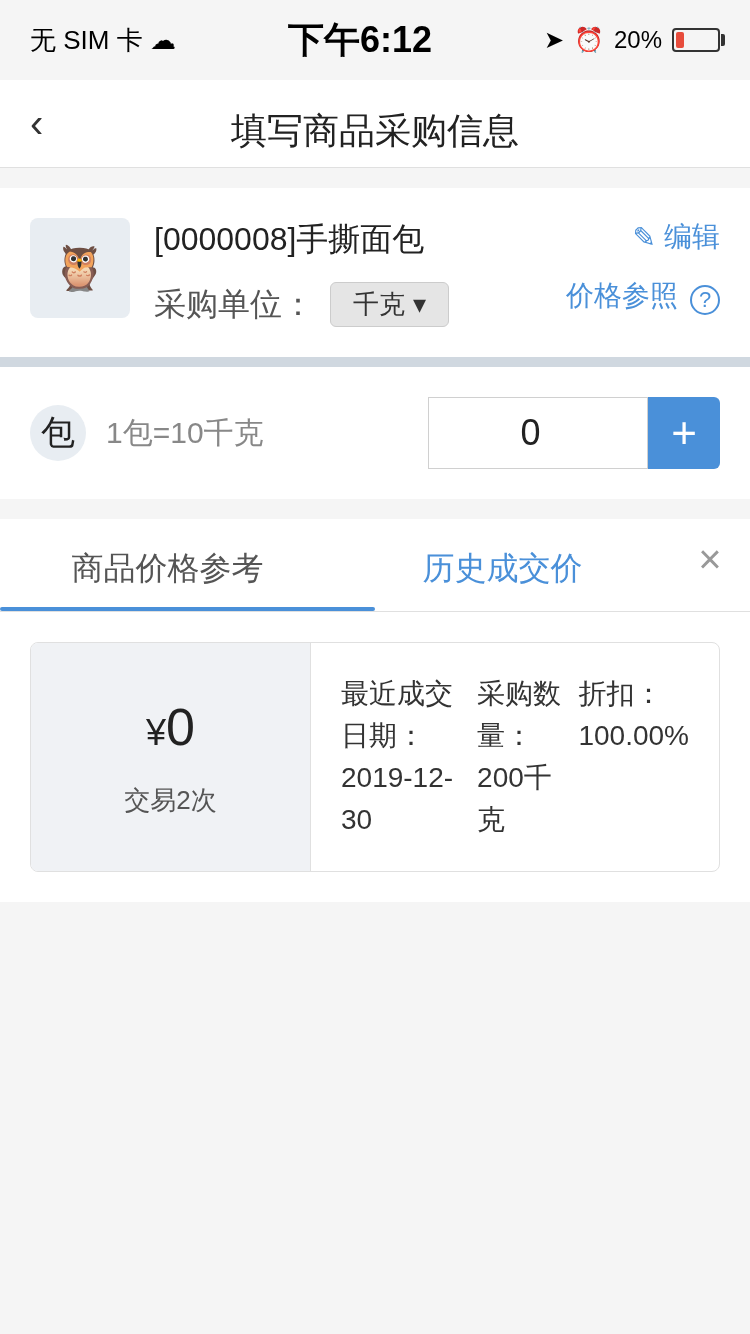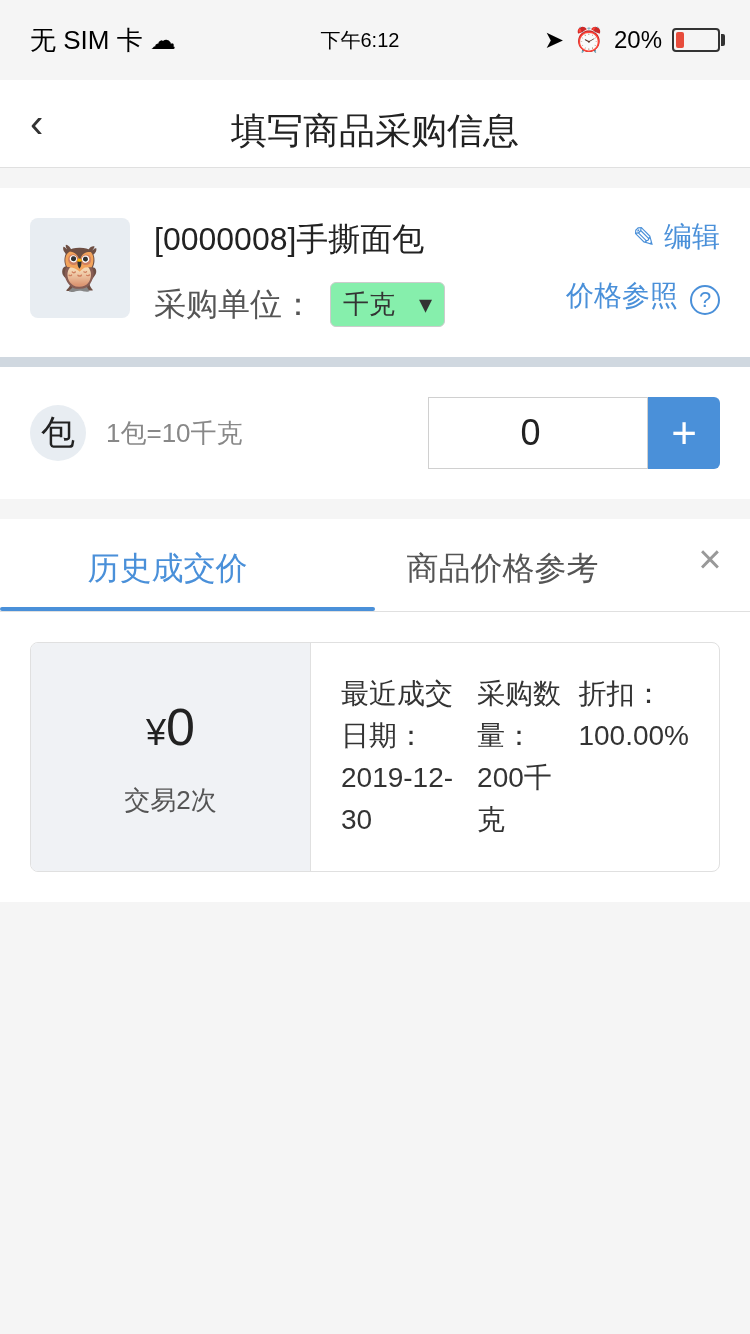--- a/index.html
+++ b/index.html
@@ -24,22 +24,22 @@
       font-size: 26px;
       font-weight: 500;
       text-align: center;
     }
     .status-left {
       display: flex;
       align-items: center;
       gap: 12px;
     }
     .status-center {
-      font-size: 20px;
-      font-weight: 400;
+      font-size: 36px;
+      font-weight: 700;
     }
     .status-right {
       display: flex;
       align-items: center;
       gap: 10px;
       font-size: 24px;
     }
     .battery-icon {
       width: 48px;
       height: 24px;
@@ -131,27 +131,27 @@
       align-items: center;
       gap: 16px;
     }
     .unit-label {
       font-size: 32px;
       color: #555;
     }
     .unit-select {
       border: 1px solid #ccc;
       border-radius: 6px;
-      padding: 4px 12px;
+      padding: 4px 22px;
       font-size: 26px;
       color: #333;
       display: flex;
       align-items: center;
-      gap: 24px;
-      background: #86efac;
+      gap: 8px;
+      background: #e5e5e5;
     }
     .edit-btn {
       position: absolute;
       top: 30px;
       right: 30px;
       display: flex;
       align-items: center;
       gap: 8px;
       color: #4a90d9;
       font-size: 28px;
@@ -204,21 +204,21 @@
       color: #222;
       background: #e8edf2;
       width: 56px;
       height: 56px;
       border-radius: 50%;
       display: flex;
       align-items: center;
       justify-content: center;
     }
     .unit-bao-desc {
-      font-size: 26px;
+      font-size: 30px;
       color: #888;
     }
     .quantity-control {
       display: flex;
       align-items: center;
       gap: 0;
     }
     .qty-input {
       width: 220px;
       height: 72px;
@@ -395,22 +395,22 @@
     <span class="unit-bao-desc">1包=10千克</span>
   </div>
   <div class="quantity-control">
     <input class="qty-input" type="number" value="0" style="">
     <button class="qty-plus">+</button>
   </div>
 </div>
 
 <div class="tabs-section">
   <div class="tabs-header">
+    <div class="tab-item inactive">商品价格参考</div>
     <div class="tab-item active">历史成交价</div>
-    <div class="tab-item inactive">商品价格参考</div>
     <div class="tab-close">×</div>
     <div class="tab-underline"></div>
   </div>
 
   <div class="history-content">
     <div class="history-card">
       <div class="history-left">
         <div class="history-price">
           <span class="yen">¥</span><span>0</span>
         </div>

